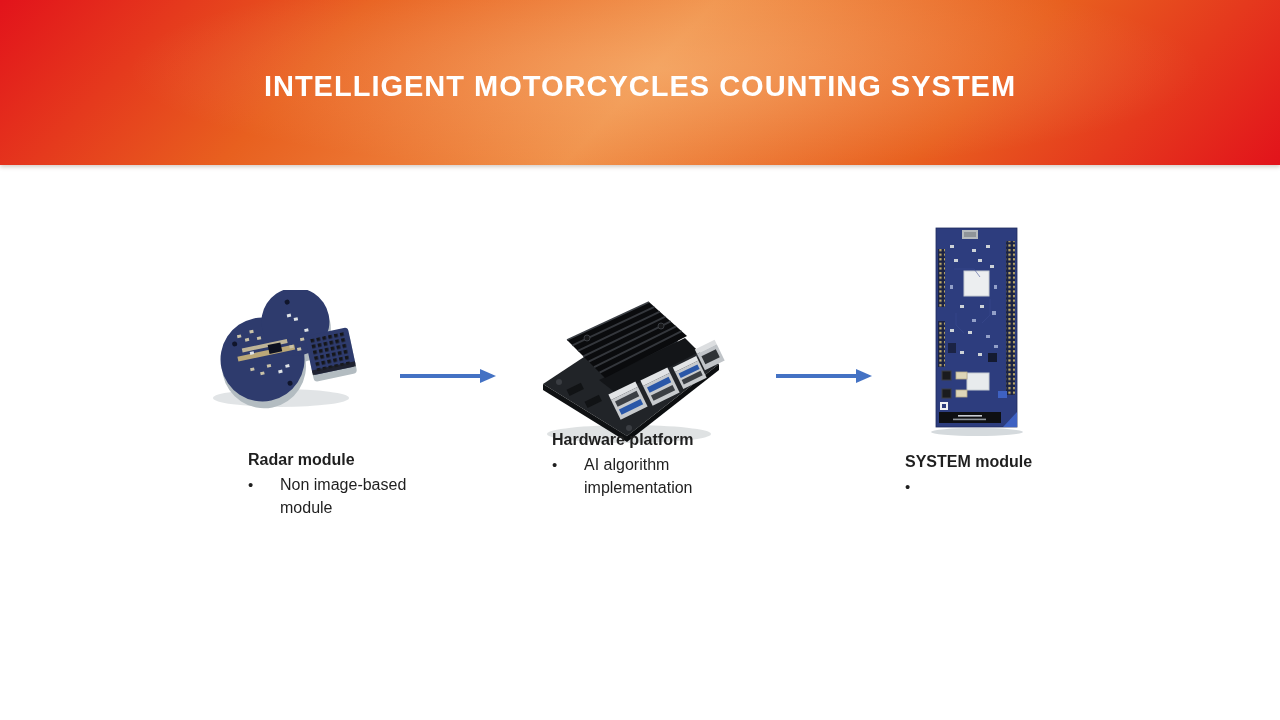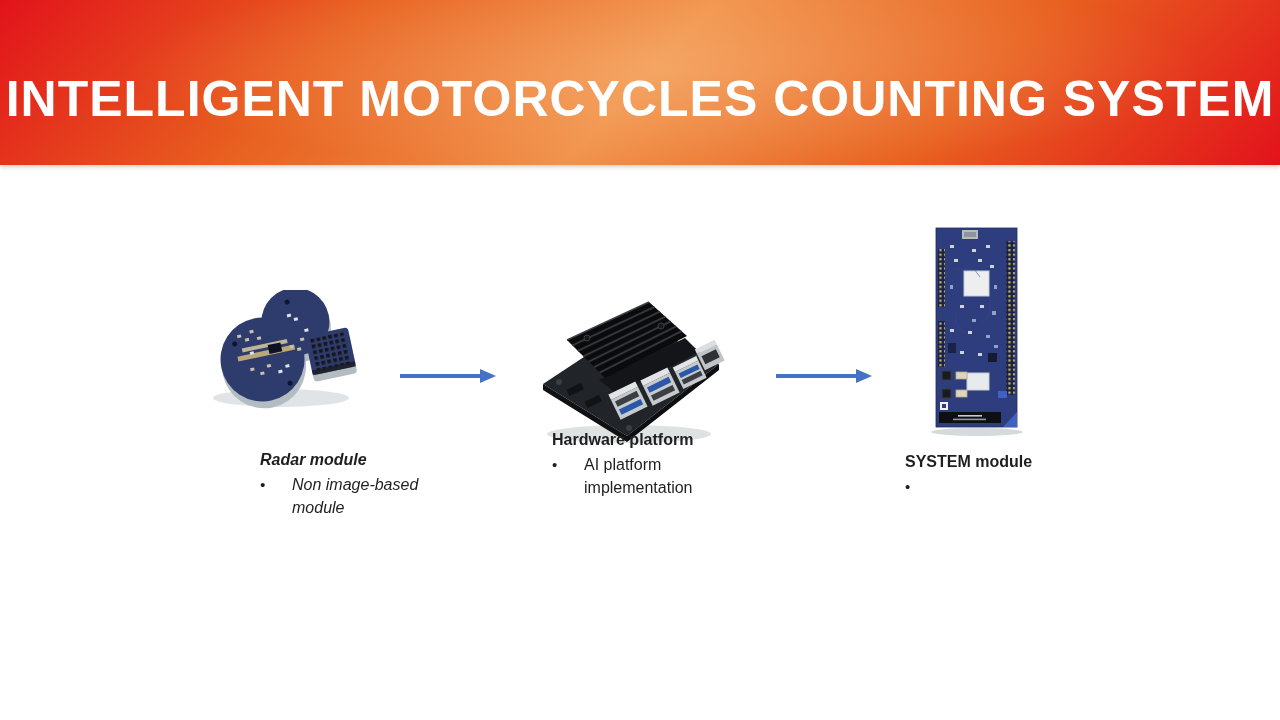--- a/index.html
+++ b/index.html
@@ -10,21 +10,21 @@
   
   .banner{
     position:absolute;left:0;top:0;width:1280px;height:165px;
     background:
       radial-gradient(ellipse 60% 90% at 52% 42%, rgba(255,214,160,.30), rgba(255,214,160,0) 70%),
       linear-gradient(133deg, var(--g0) 0%, var(--g1) 26%, var(--g2) 50%, var(--g3) 74%, var(--g4) 100%);
     box-shadow:0 2px 4px rgba(90,60,30,.25);
   }
   .banner h1{
     position:absolute;left:0;right:0;top:70px;margin:0;text-align:center;
-    color:var(--title-color);font-size:50px;font-weight:700;letter-spacing:1px;
+    color:var(--title-color);font-size:29px;font-weight:700;letter-spacing:1px;
     white-space:nowrap;
   }
   
   .fig{position:absolute;}
   .fig svg{display:block;}
   .arrow{position:absolute;width:100px;height:18px;}
   
   .caption{position:absolute;color:var(--text-color);font-size:16px;line-height:23px;}
   .cap-title{font-weight:700;margin-bottom:2px;}
   .bullet-row{display:flex;}
@@ -230,34 +230,34 @@
 
       <rect x="20" y="177" width="8" height="8" fill="#f0f2f4"></rect>
       <rect x="22" y="179" width="4" height="4" fill="#2d3d7e"></rect>
 
       <rect x="19" y="187" width="62" height="11" fill="#0e0f12"></rect>
       <rect x="38" y="190" width="24" height="1.6" fill="#c8ccd2"></rect>
       <rect x="33" y="193.6" width="33" height="1.6" fill="#8f959c"></rect>
     </svg>
   </figure>
 
-  <div class="caption" style="left:260px;top:448px;width:185px;font-style:italic;">
+  <div class="caption" style="left:248px;top:448px;width:185px;">
     <div class="cap-title">Radar module</div>
     <div class="bullet-row">
       <span class="bullet-glyph">•</span>
       <span class="bullet-text">Non image-based
 module</span>
     </div>
   </div>
 
   <div class="caption" style="left:552px;top:428px;width:185px;">
     <div class="cap-title">Hardware platform</div>
     <div class="bullet-row">
       <span class="bullet-glyph">•</span>
-      <span class="bullet-text">AI platform
+      <span class="bullet-text">AI algorithm
 implementation</span>
     </div>
   </div>
 
   <div class="caption" style="left:905px;top:450px;width:190px;">
     <div class="cap-title">SYSTEM module</div>
     <div class="bullet-row">
       <span class="bullet-glyph">•</span>
     </div>
   </div>

